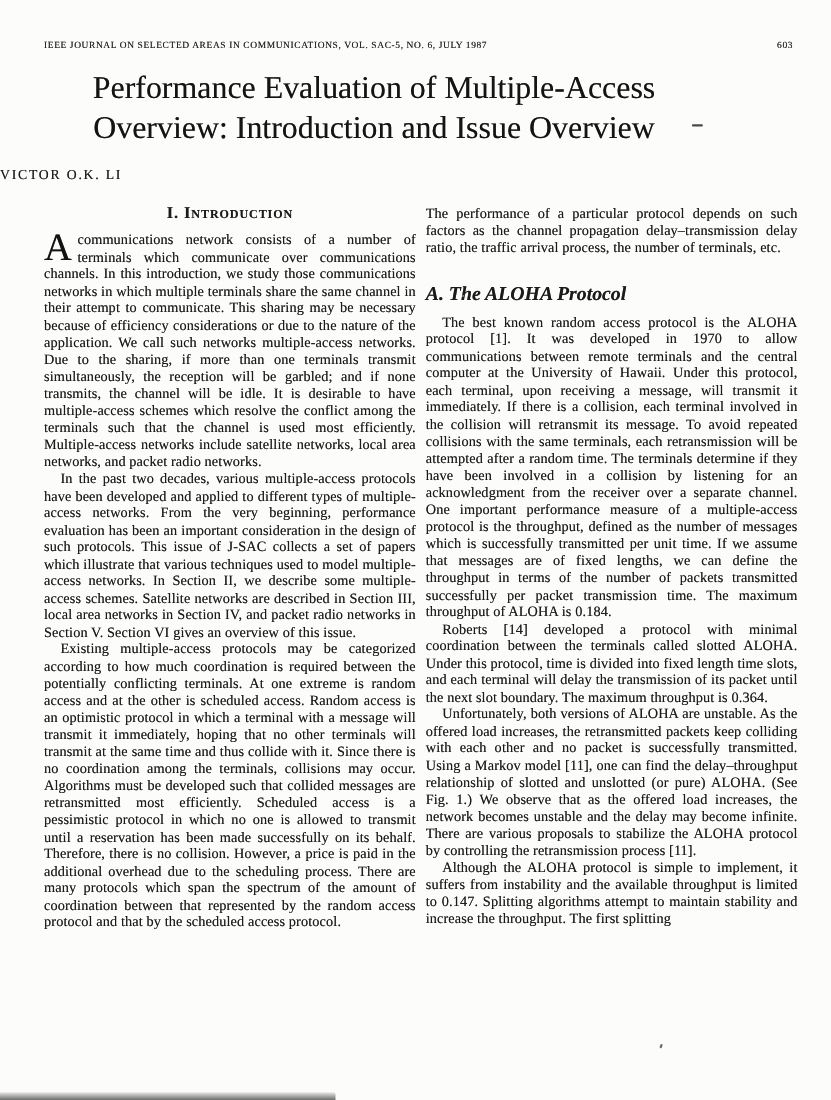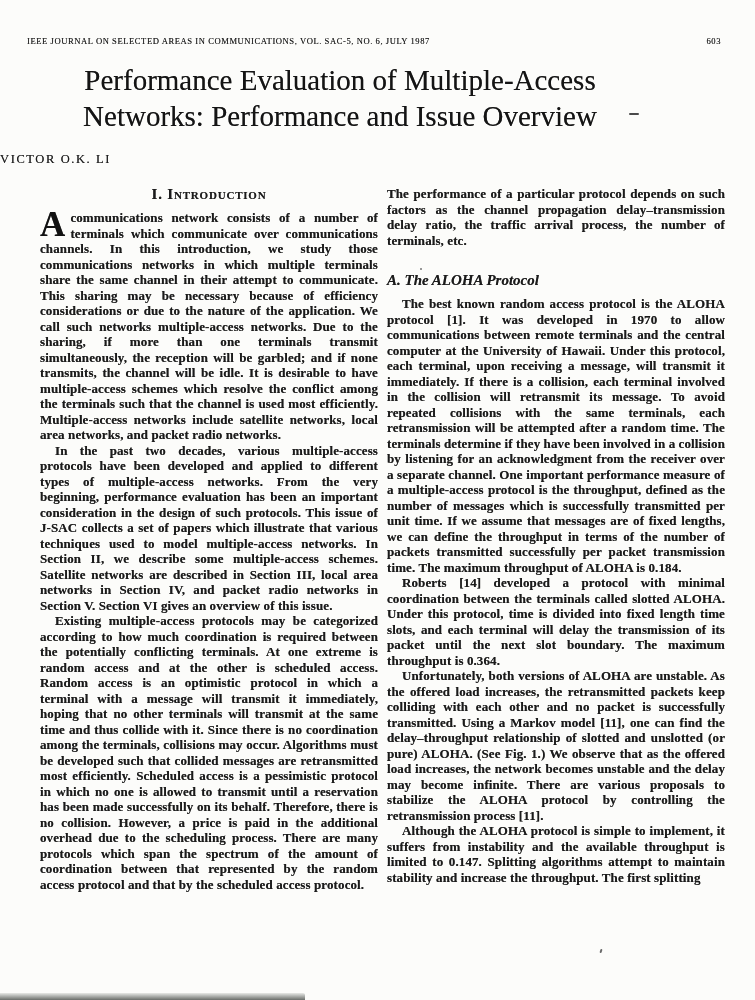--- a/index.html
+++ b/index.html
@@ -10,21 +10,21 @@
     color: #1b1b1b;
     overflow: hidden;
   }
   .page {
     position: relative;
     width: 755px; height: 1000px;
     background: #fcfcfa;
     text-shadow: 0 0 0.35px rgba(10,10,10,0.6);
   }
   .running-head {
-    position: absolute; top: 36px; left: 27px; right: 34px;
+    position: absolute; top: 36px; left: 40px; right: 34px;
     display: flex; justify-content: space-between; align-items: baseline;
     font-size: 8.6px; letter-spacing: 0.55px; color: #232323;
   }
   .title-block {
     position: absolute; top: 62px; left: 0; width: 680px;
     text-align: center;
     font-size: 29px; line-height: 36px; color: #141414;
   }
   .author-line {
     position: absolute; top: 152px; left: 0; width: 755px;
@@ -37,30 +37,29 @@
   .col { width: 338px; }
   .sec-heading {
     text-align: center;
     font-variant: small-caps;
     font-size: 15px; letter-spacing: 0.8px;
     margin: 0 0 7px 0;
   }
   .sec-heading.mid { margin: 16px 0 8px 0; }
   .subsec-heading {
     font-style: italic;
-    font-size: 15px;
+    font-size: 18px;
     margin: 24px 0 7px 0;
   }
   p.body-par {
     margin: 0;
     font-size: 13px; line-height: 15.5px;
     letter-spacing: 0.1px;
     text-align: justify;
     text-indent: 15px;
-    font-weight: bold;
   }
   p.body-par.noindent { text-indent: 0; }
   .dropcap {
     float: left;
     font-size: 35px; line-height: 27px;
     padding: 1px 5px 0 0;
     color: #121212;
   }
   
   .artifact-title-dash {
@@ -81,21 +80,21 @@
 
 <div class="page">
 
   <div class="running-head">
     <span>IEEE JOURNAL ON SELECTED AREAS IN COMMUNICATIONS, VOL. SAC-5, NO. 6, JULY 1987</span>
     <span>603</span>
   </div>
 
   <div class="title-block">
     <div>Performance Evaluation of Multiple-Access</div>
-    <div>Networks: Performance and Issue Overview</div>
+    <div>Overview: Introduction and Issue Overview</div>
   </div>
 
   <div class="author-line">VICTOR O.K. LI</div>
 
   <div class="columns">
 
     <div class="col">
       <h3 class="sec-heading">I. Introduction</h3>
       <p class="body-par noindent">
         <span class="dropcap">A</span><span>communications network consists of a number of terminals which communicate over communications channels. In this introduction, we study those communications networks in which multiple terminals share the same channel in their attempt to communicate. This sharing may be necessary because of efficiency considerations or due to the nature of the application. We call such networks multiple-access networks. Due to the sharing, if more than one terminals transmit simultaneously, the reception will be garbled; and if none transmits, the channel will be idle. It is desirable to have multiple-access schemes which resolve the conflict among the terminals such that the channel is used most efficiently. Multiple-access networks include satellite networks, local area networks, and packet radio networks.</span>

